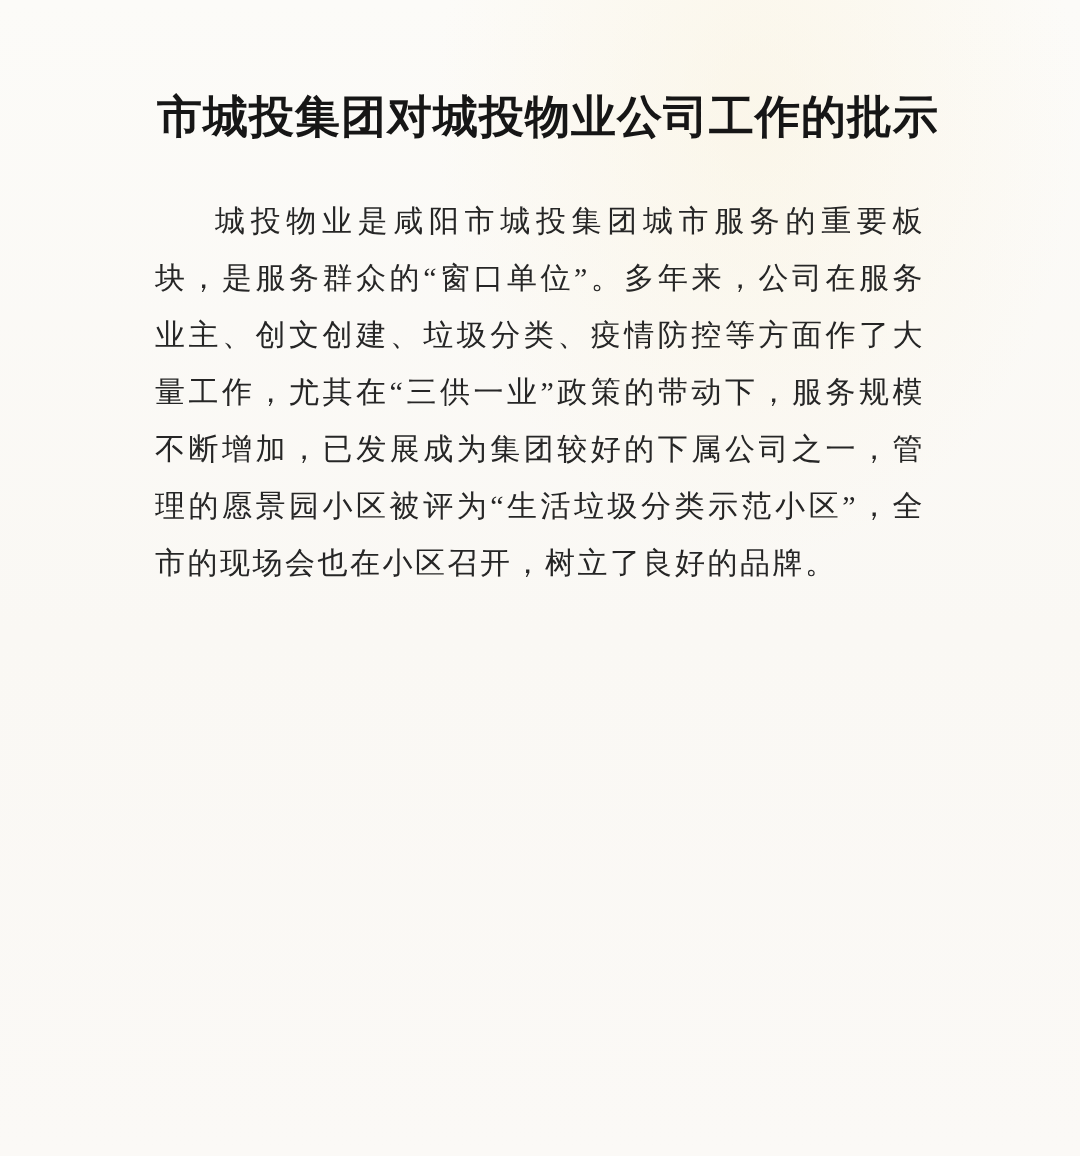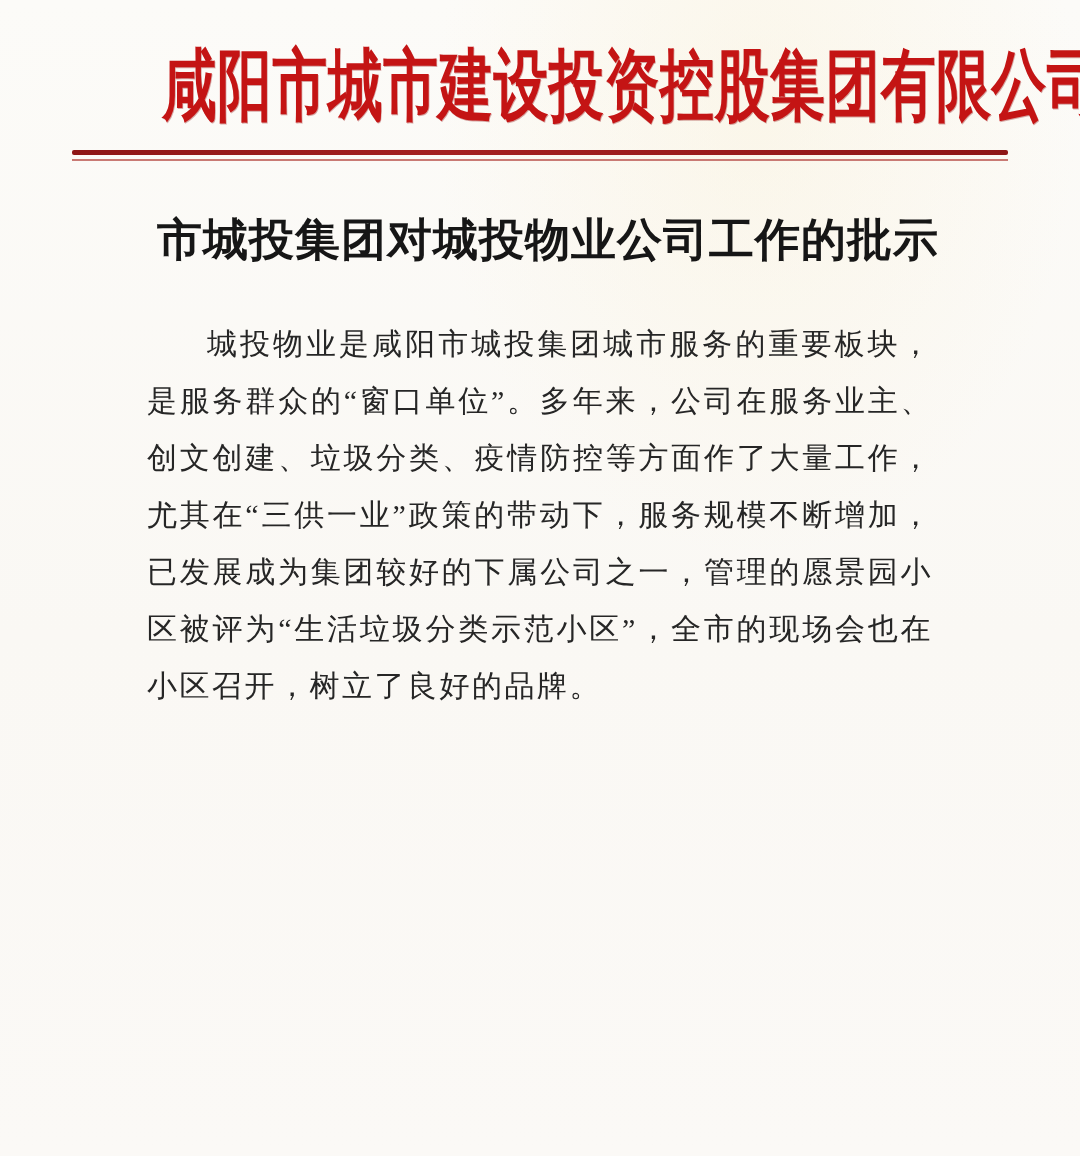--- a/index.html
+++ b/index.html
@@ -62,43 +62,36 @@
     color: #161616;
     letter-spacing: 1px;
     font-family: "Liberation Sans", "DejaVu Sans", sans-serif;
   }
   
   .doc-body {
     width: 802px;
     margin: 46px auto 0 auto;
   }
   .doc-body p {
-    margin: 8px;
+    margin: 16px;
     text-indent: 2em;
     text-align: justify;
     text-justify: inter-ideograph;
     font-size: 30px;
     line-height: 57px;
     letter-spacing: 2.5px;
     color: #262626;
     font-family: "Liberation Serif", "DejaVu Serif", serif;
   }
 </style>
 </head>
 <body>
 
 <div class="page">
 
-  <header class="letterhead">
-    <h1 class="company-name">咸阳市城市建设投资控股集团有限公司</h1>
-    <div class="divider">
-      <div class="rule-thick"></div>
-      <div class="rule-thin"></div>
-    </div>
-  </header>
 
   <main>
     <h2 class="doc-title">市城投集团对城投物业公司工作的批示</h2>
 
     <div class="doc-body">
       <p>城投物业是咸阳市城投集团城市服务的重要板块，是服务群众的“窗口单位”。多年来，公司在服务业主、创文创建、垃圾分类、疫情防控等方面作了大量工作，尤其在“三供一业”政策的带动下，服务规模不断增加，已发展成为集团较好的下属公司之一，管理的愿景园小区被评为“生活垃圾分类示范小区”，全市的现场会也在小区召开，树立了良好的品牌。</p>
     </div>
   </main>
 
 </div>

